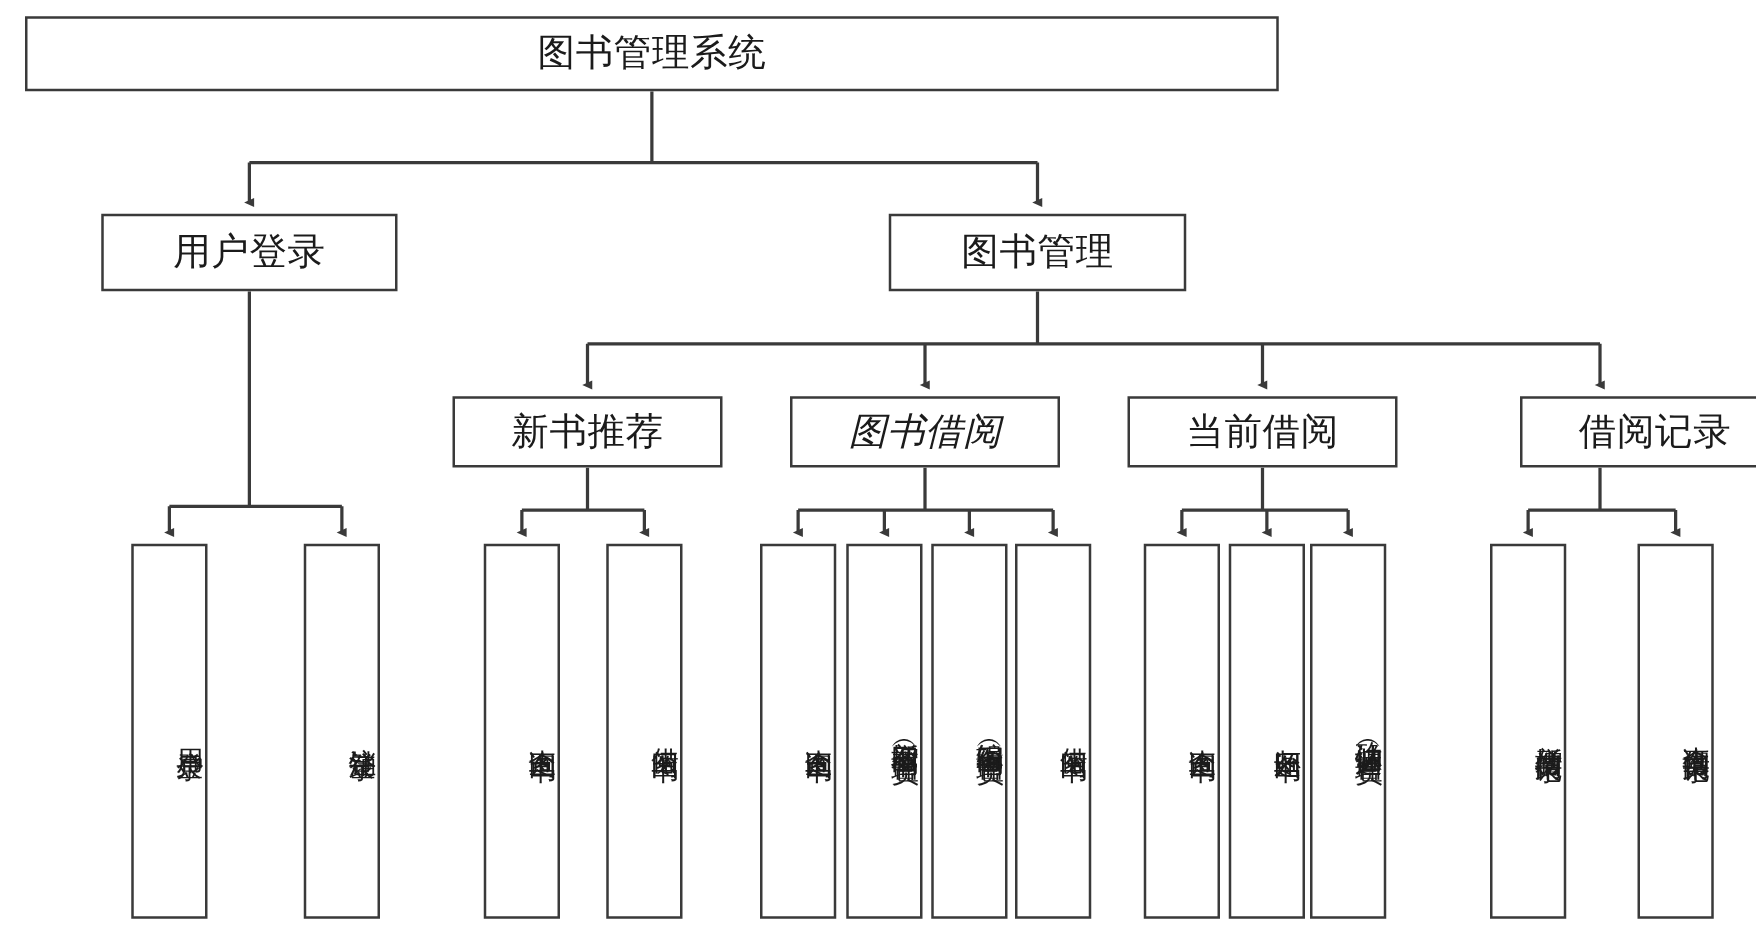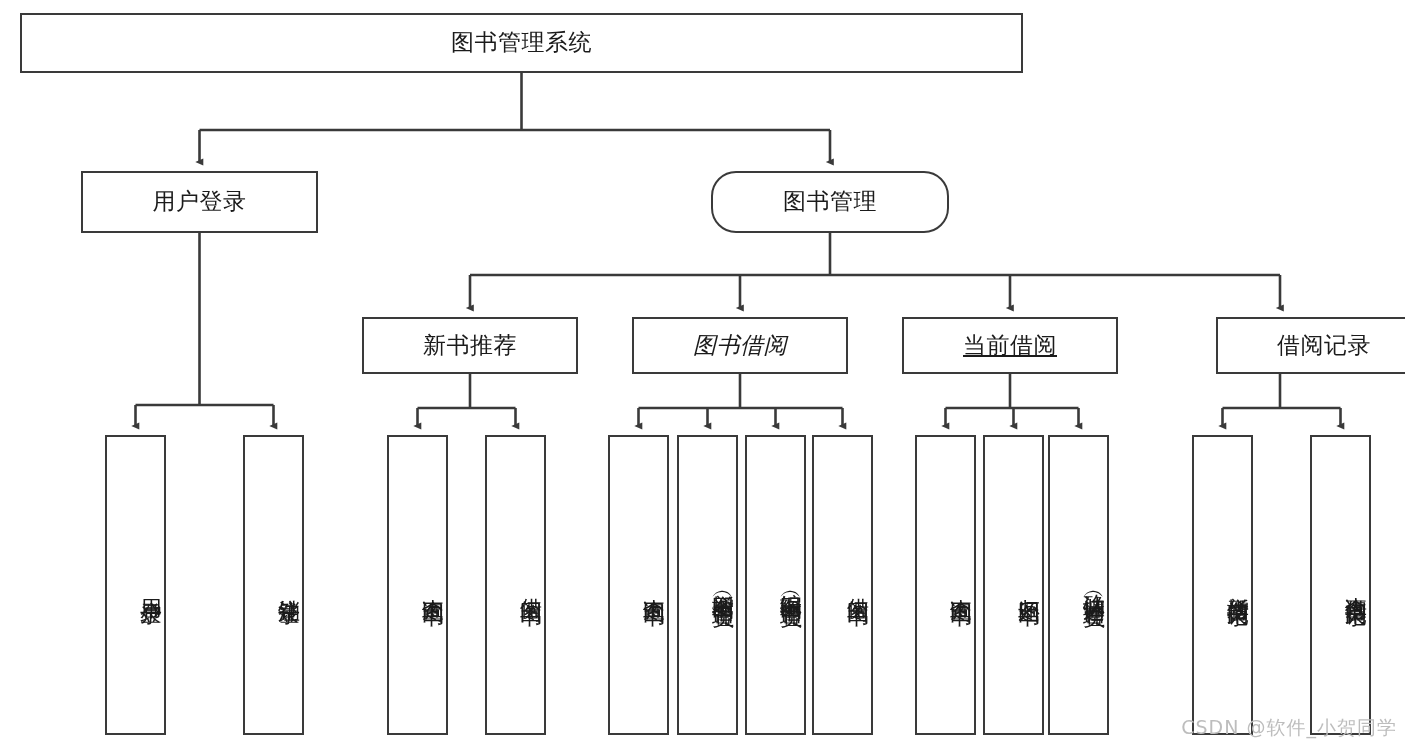--- a/index.html
+++ b/index.html
@@ -22,21 +22,21 @@
     box-sizing: border-box;
     border: 2px solid #3a3a3a;
     background: #ffffff;
     display: flex;
     align-items: center;
     justify-content: center;
     color: #1b1b1b;
     line-height: 1.18;
   }
   .node.horiz {
-    font-size: 23px;
+    font-size: 30px;
     letter-spacing: 0.5px;
   }
   .node.vert {
     writing-mode: vertical-rl;
     text-orientation: upright;
     font-size: 22px;
     letter-spacing: 2px;
     padding: 6px 0;
     align-items: flex-start;
     justify-content: center;
@@ -112,30 +112,30 @@
       </g>
   </svg>
 
   <div id="nodes">
       <div class="node horiz" style="left: 20px; top: 13px; width: 1003px; height: 60px;">
         <span class="htext">图书管理系统</span>
       </div>
       <div class="node horiz" style="left: 81px; top: 171px; width: 237px; height: 62px;">
         <span class="htext">用户登录</span>
       </div>
-      <div class="node horiz" style="left: 711px; top: 171px; width: 238px; height: 62px; border-radius: 25px;">
+      <div class="node horiz" style="left: 711px; top: 171px; width: 238px; height: 62px;">
         <span class="htext">图书管理</span>
       </div>
       <div class="node horiz" style="left: 362px; top: 317px; width: 216px; height: 57px; font-family: Liberation Serif, serif;">
         <span class="htext">新书推荐</span>
       </div>
       <div class="node horiz" style="left: 632px; top: 317px; width: 216px; height: 57px; font-style: italic;">
         <span class="htext">图书借阅</span>
       </div>
-      <div class="node horiz" style="left: 902px; top: 317px; width: 216px; height: 57px; text-decoration: underline;">
+      <div class="node horiz" style="left: 902px; top: 317px; width: 216px; height: 57px;">
         <span class="htext">当前借阅</span>
       </div>
       <div class="node horiz" style="left: 1172px; top: 317px; width: 216px; height: 57px; margin-left: 44px;">
         <span class="htext">借阅记录</span>
       </div>
       <div class="node vert" style="left: 105px; top: 435px; width: 61px; height: 300px;">
         <span class="vtext">用户登录</span>
       </div>
       <div class="node vert" style="left: 243px; top: 435px; width: 61px; height: 300px;">
         <span class="vtext">注销登录</span>
@@ -168,14 +168,13 @@
         <span class="vtext">确认归还（管理员）</span>
       </div>
       <div class="node vert" style="left: 1192px; top: 435px; width: 61px; height: 300px;">
         <span class="vtext">新增借阅记录</span>
       </div>
       <div class="node vert" style="left: 1310px; top: 435px; width: 61px; height: 300px;">
         <span class="vtext">查询借阅记录</span>
       </div>
     </div>
 
-  <div class="watermark">CSDN @软件_小贺同学</div>
 </div>
 
 </body></html>

